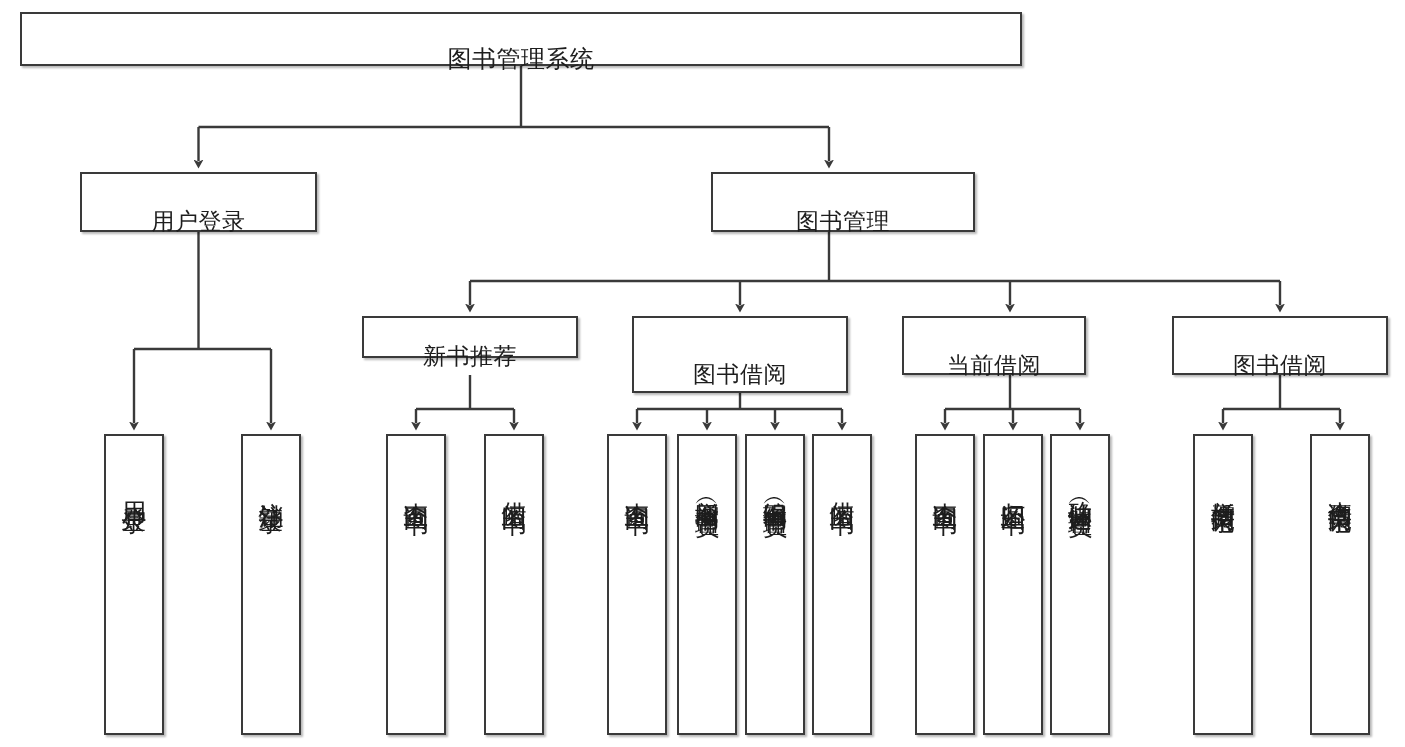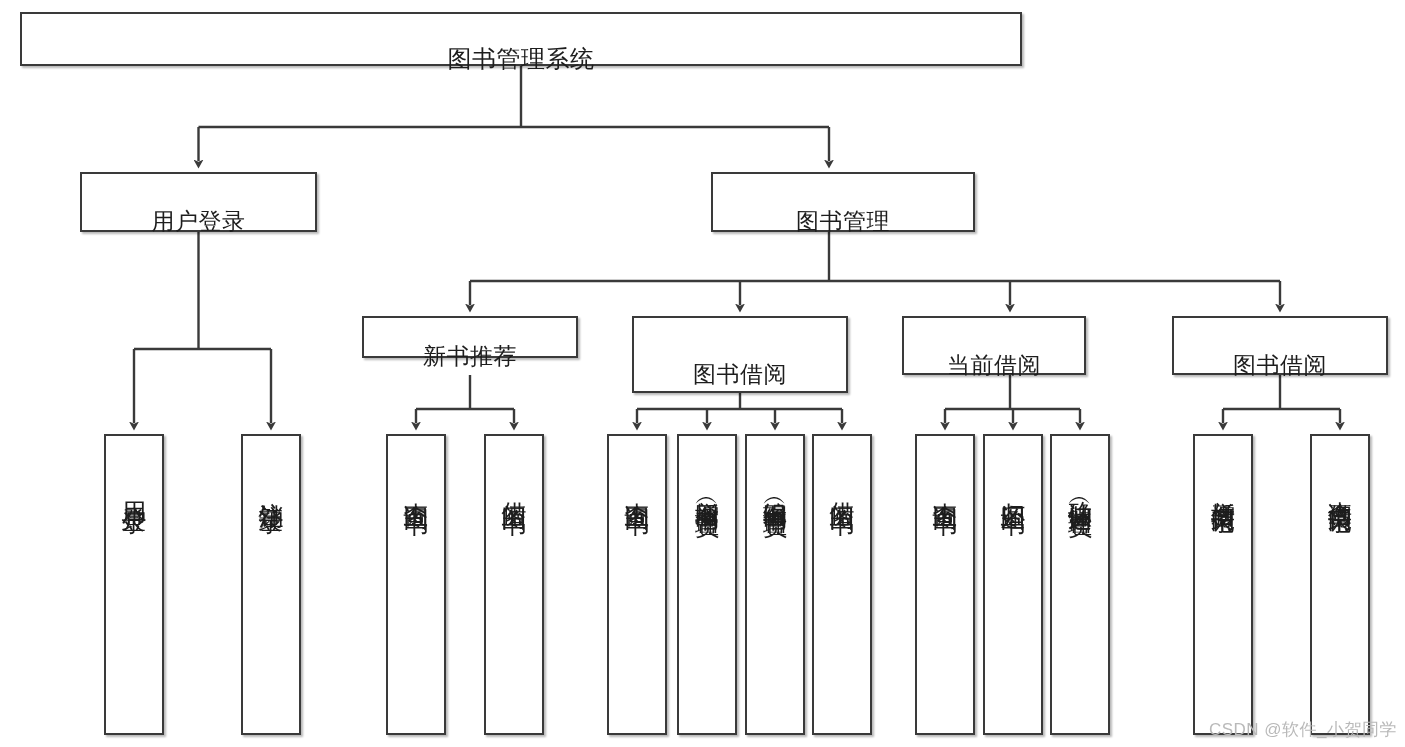--- a/index.html
+++ b/index.html
@@ -186,14 +186,13 @@
         <span class="label">确认归还（管理员）</span>
       </div>
       <div class="node vert tall" style="left: 1193px; top: 434px; width: 60px; height: 301px;">
         <span class="label">新增借阅记录</span>
       </div>
       <div class="node vert tall" style="left: 1310px; top: 434px; width: 60px; height: 301px;">
         <span class="label">查询借阅记录</span>
       </div>
     </div>
 
-  <div id="watermark">CSDN @软件_小贺同学</div>
 </div>
 
 </body></html>

